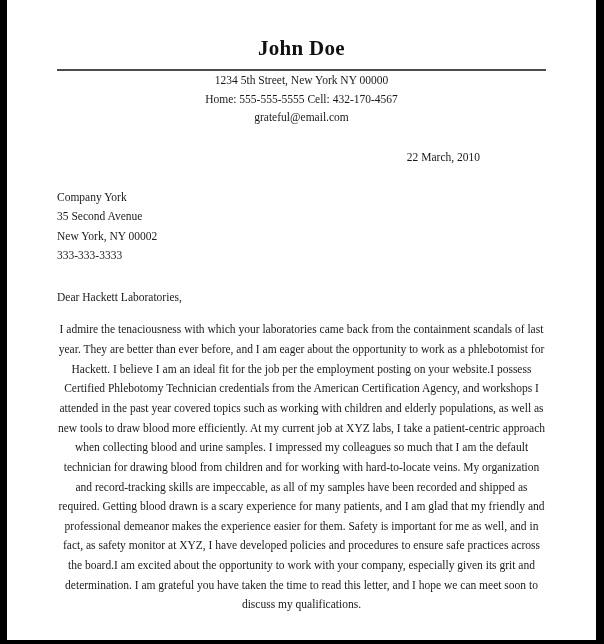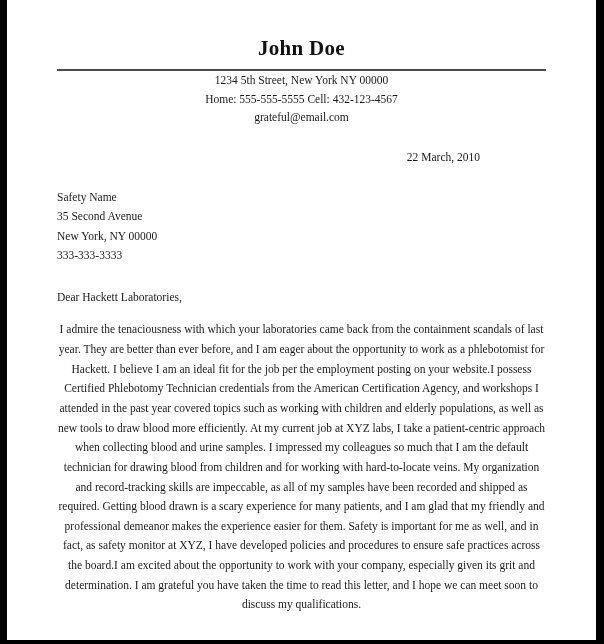--- a/index.html
+++ b/index.html
@@ -100,31 +100,31 @@
 <body>
 
 <div class="page-frame">
   <div class="page-sheet">
 
     <header class="letterhead">
       <h1 class="sender-name">John Doe</h1>
       <hr class="rule">
       <div class="contact-block">
         <span class="contact-line">1234 5th Street, New York NY 00000</span>
-        <span class="contact-line">Home: 555-555-5555 Cell: 432-123-4567</span>
+        <span class="contact-line">Home: 555-555-5555 Cell: 432-170-4567</span>
         <span class="contact-line">grateful@email.com</span>
       </div>
     </header>
 
     <div class="date-line">22 March, 2010</div>
 
     <section class="recipient-block">
-      <span class="recipient-line">Safety Name</span>
+      <span class="recipient-line">Company York</span>
       <span class="recipient-line">35 Second Avenue</span>
-      <span class="recipient-line">New York, NY 00000</span>
+      <span class="recipient-line">New York, NY 00002</span>
       <span class="recipient-line">333-333-3333</span>
     </section>
 
     <div class="salutation">Dear Hackett Laboratories,</div>
 
     <section class="body-block">
       <p class="body-paragraph">I admire the tenaciousness with which your laboratories came back from the containment scandals of last year. They are better than ever before, and I am eager about the opportunity to work as a phlebotomist for Hackett. I believe I am an ideal fit for the job per the employment posting on your website.I possess Certified Phlebotomy Technician credentials from the American Certification Agency, and workshops I attended in the past year covered topics such as working with children and elderly populations, as well as new tools to draw blood more efficiently. At my current job at XYZ labs, I take a patient-centric approach when collecting blood and urine samples. I impressed my colleagues so much that I am the default technician for drawing blood from children and for working with hard-to-locate veins. My organization and record-tracking skills are impeccable, as all of my samples have been recorded and shipped as required. Getting blood drawn is a scary experience for many patients, and I am glad that my friendly and professional demeanor makes the experience easier for them. Safety is important for me as well, and in fact, as safety monitor at XYZ, I have developed policies and procedures to ensure safe practices across the board.I am excited about the opportunity to work with your company, especially given its grit and determination. I am grateful you have taken the time to read this letter, and I hope we can meet soon to discuss my qualifications.</p>
     </section>
 
   </div>

